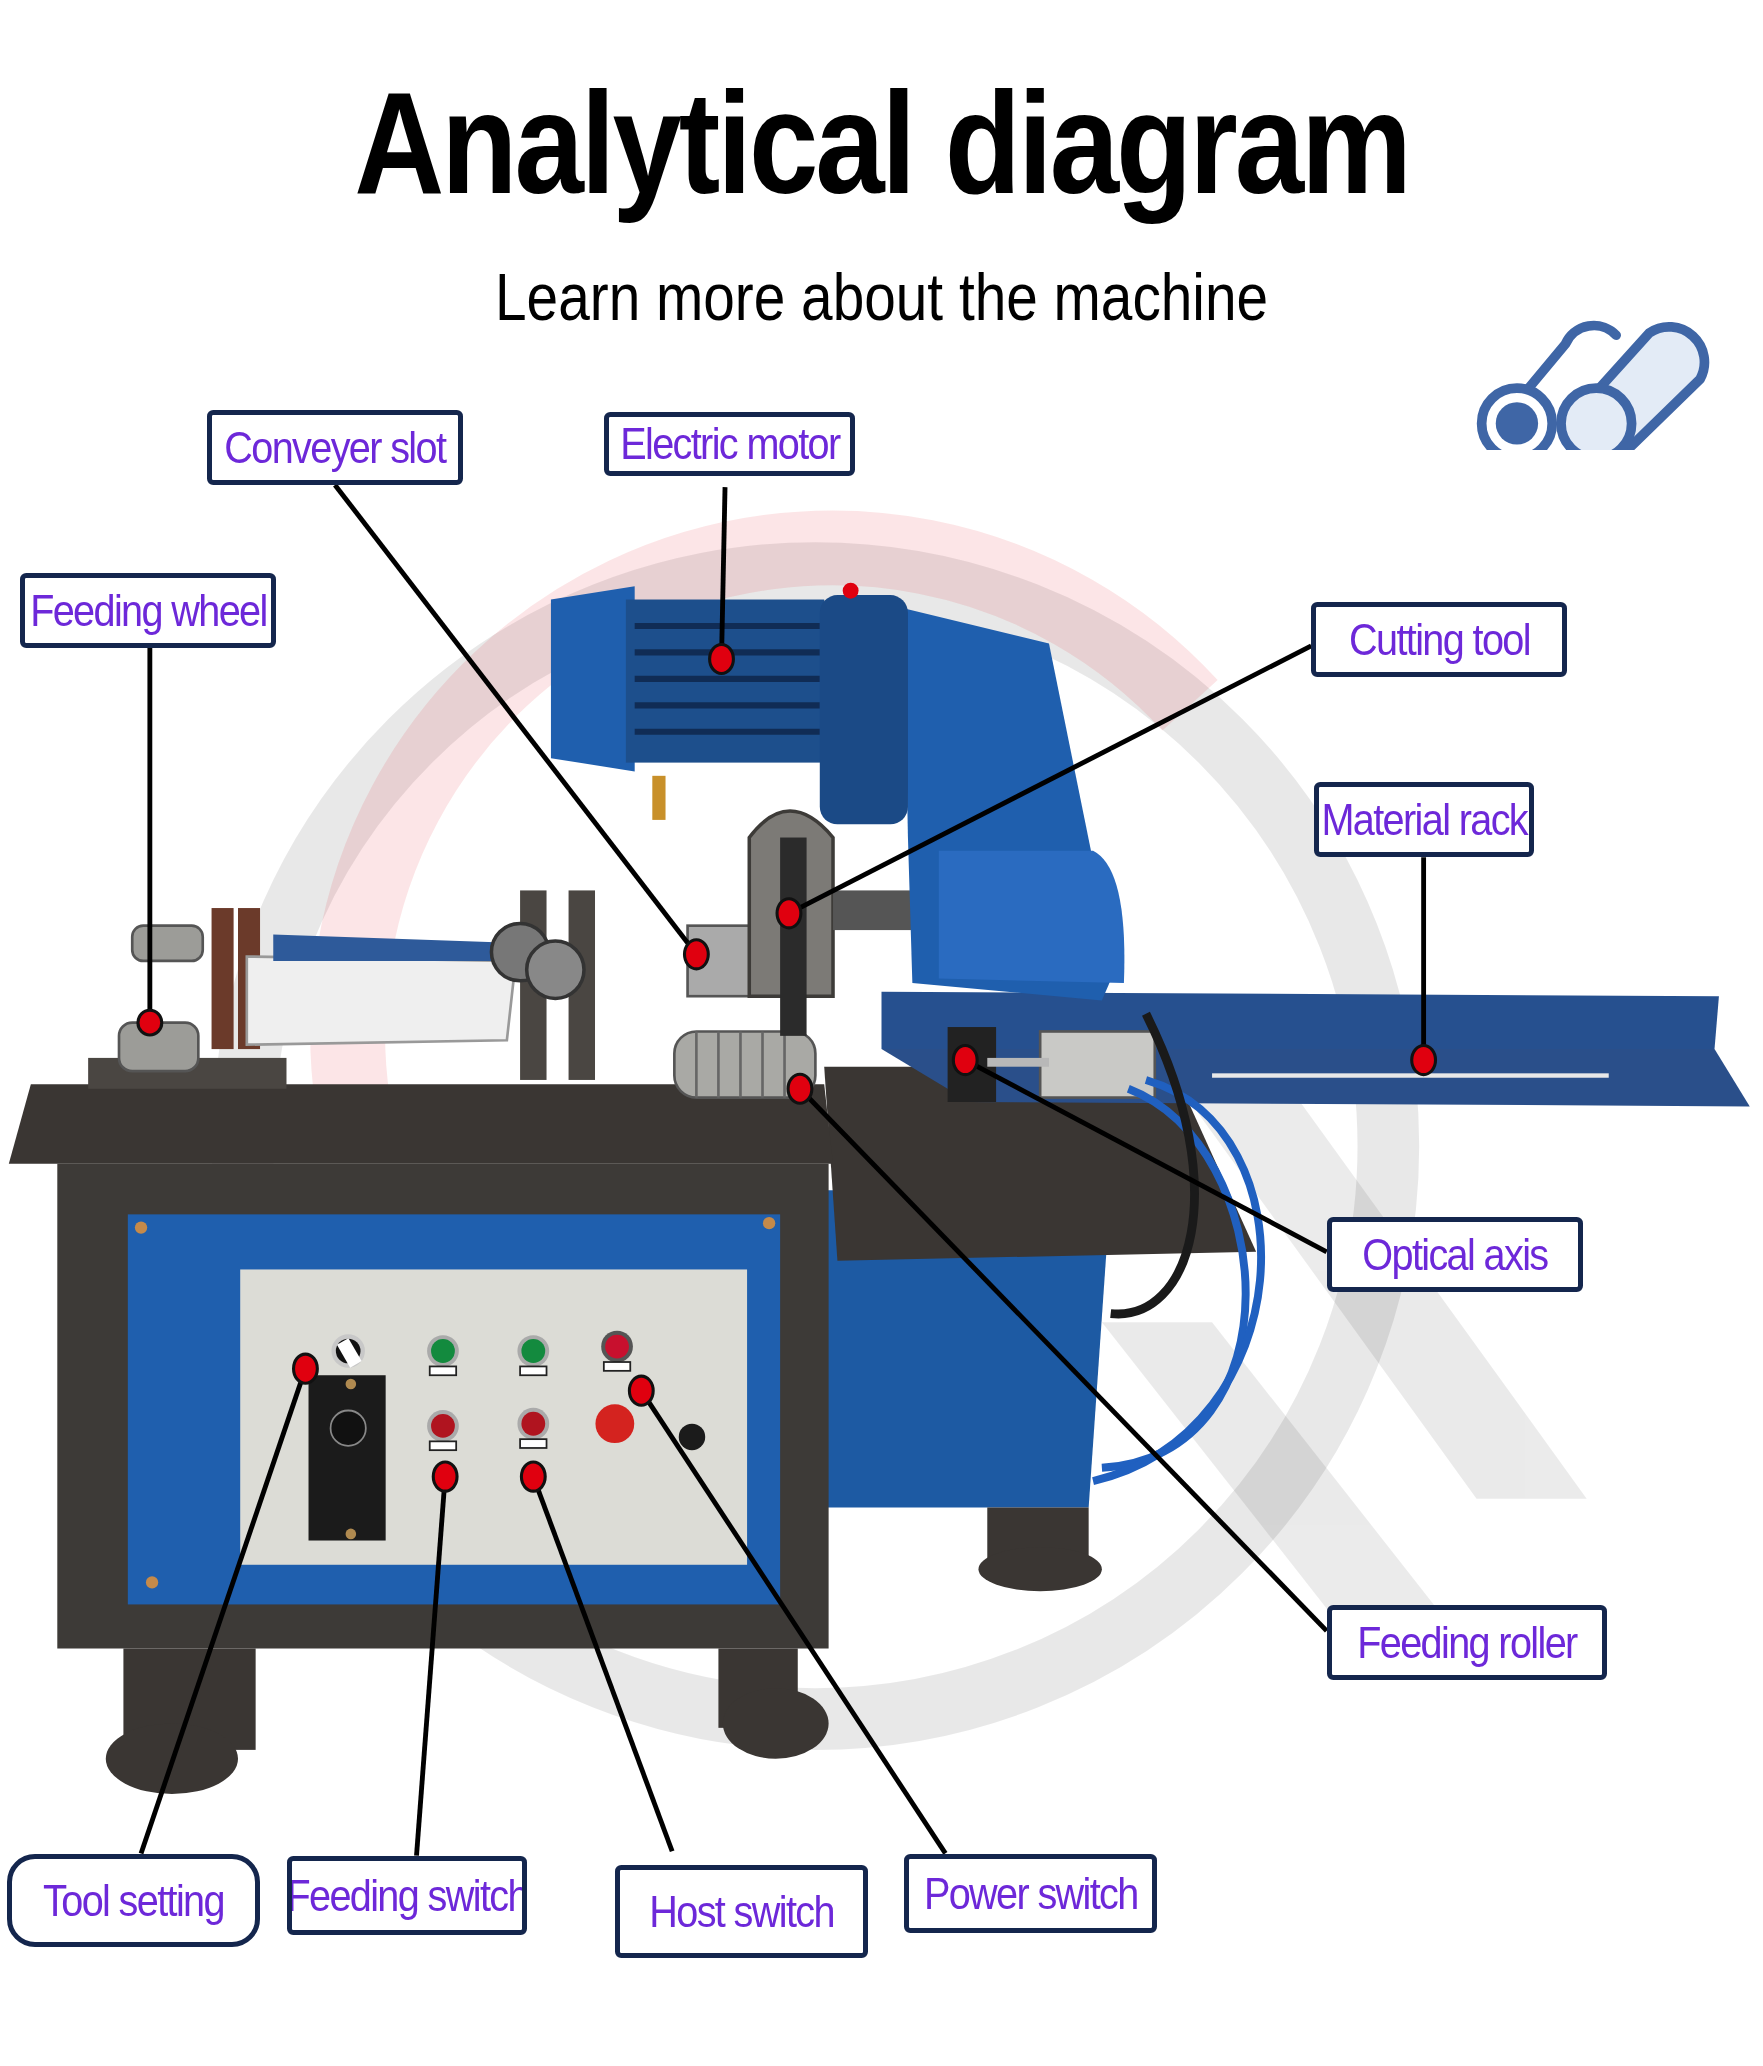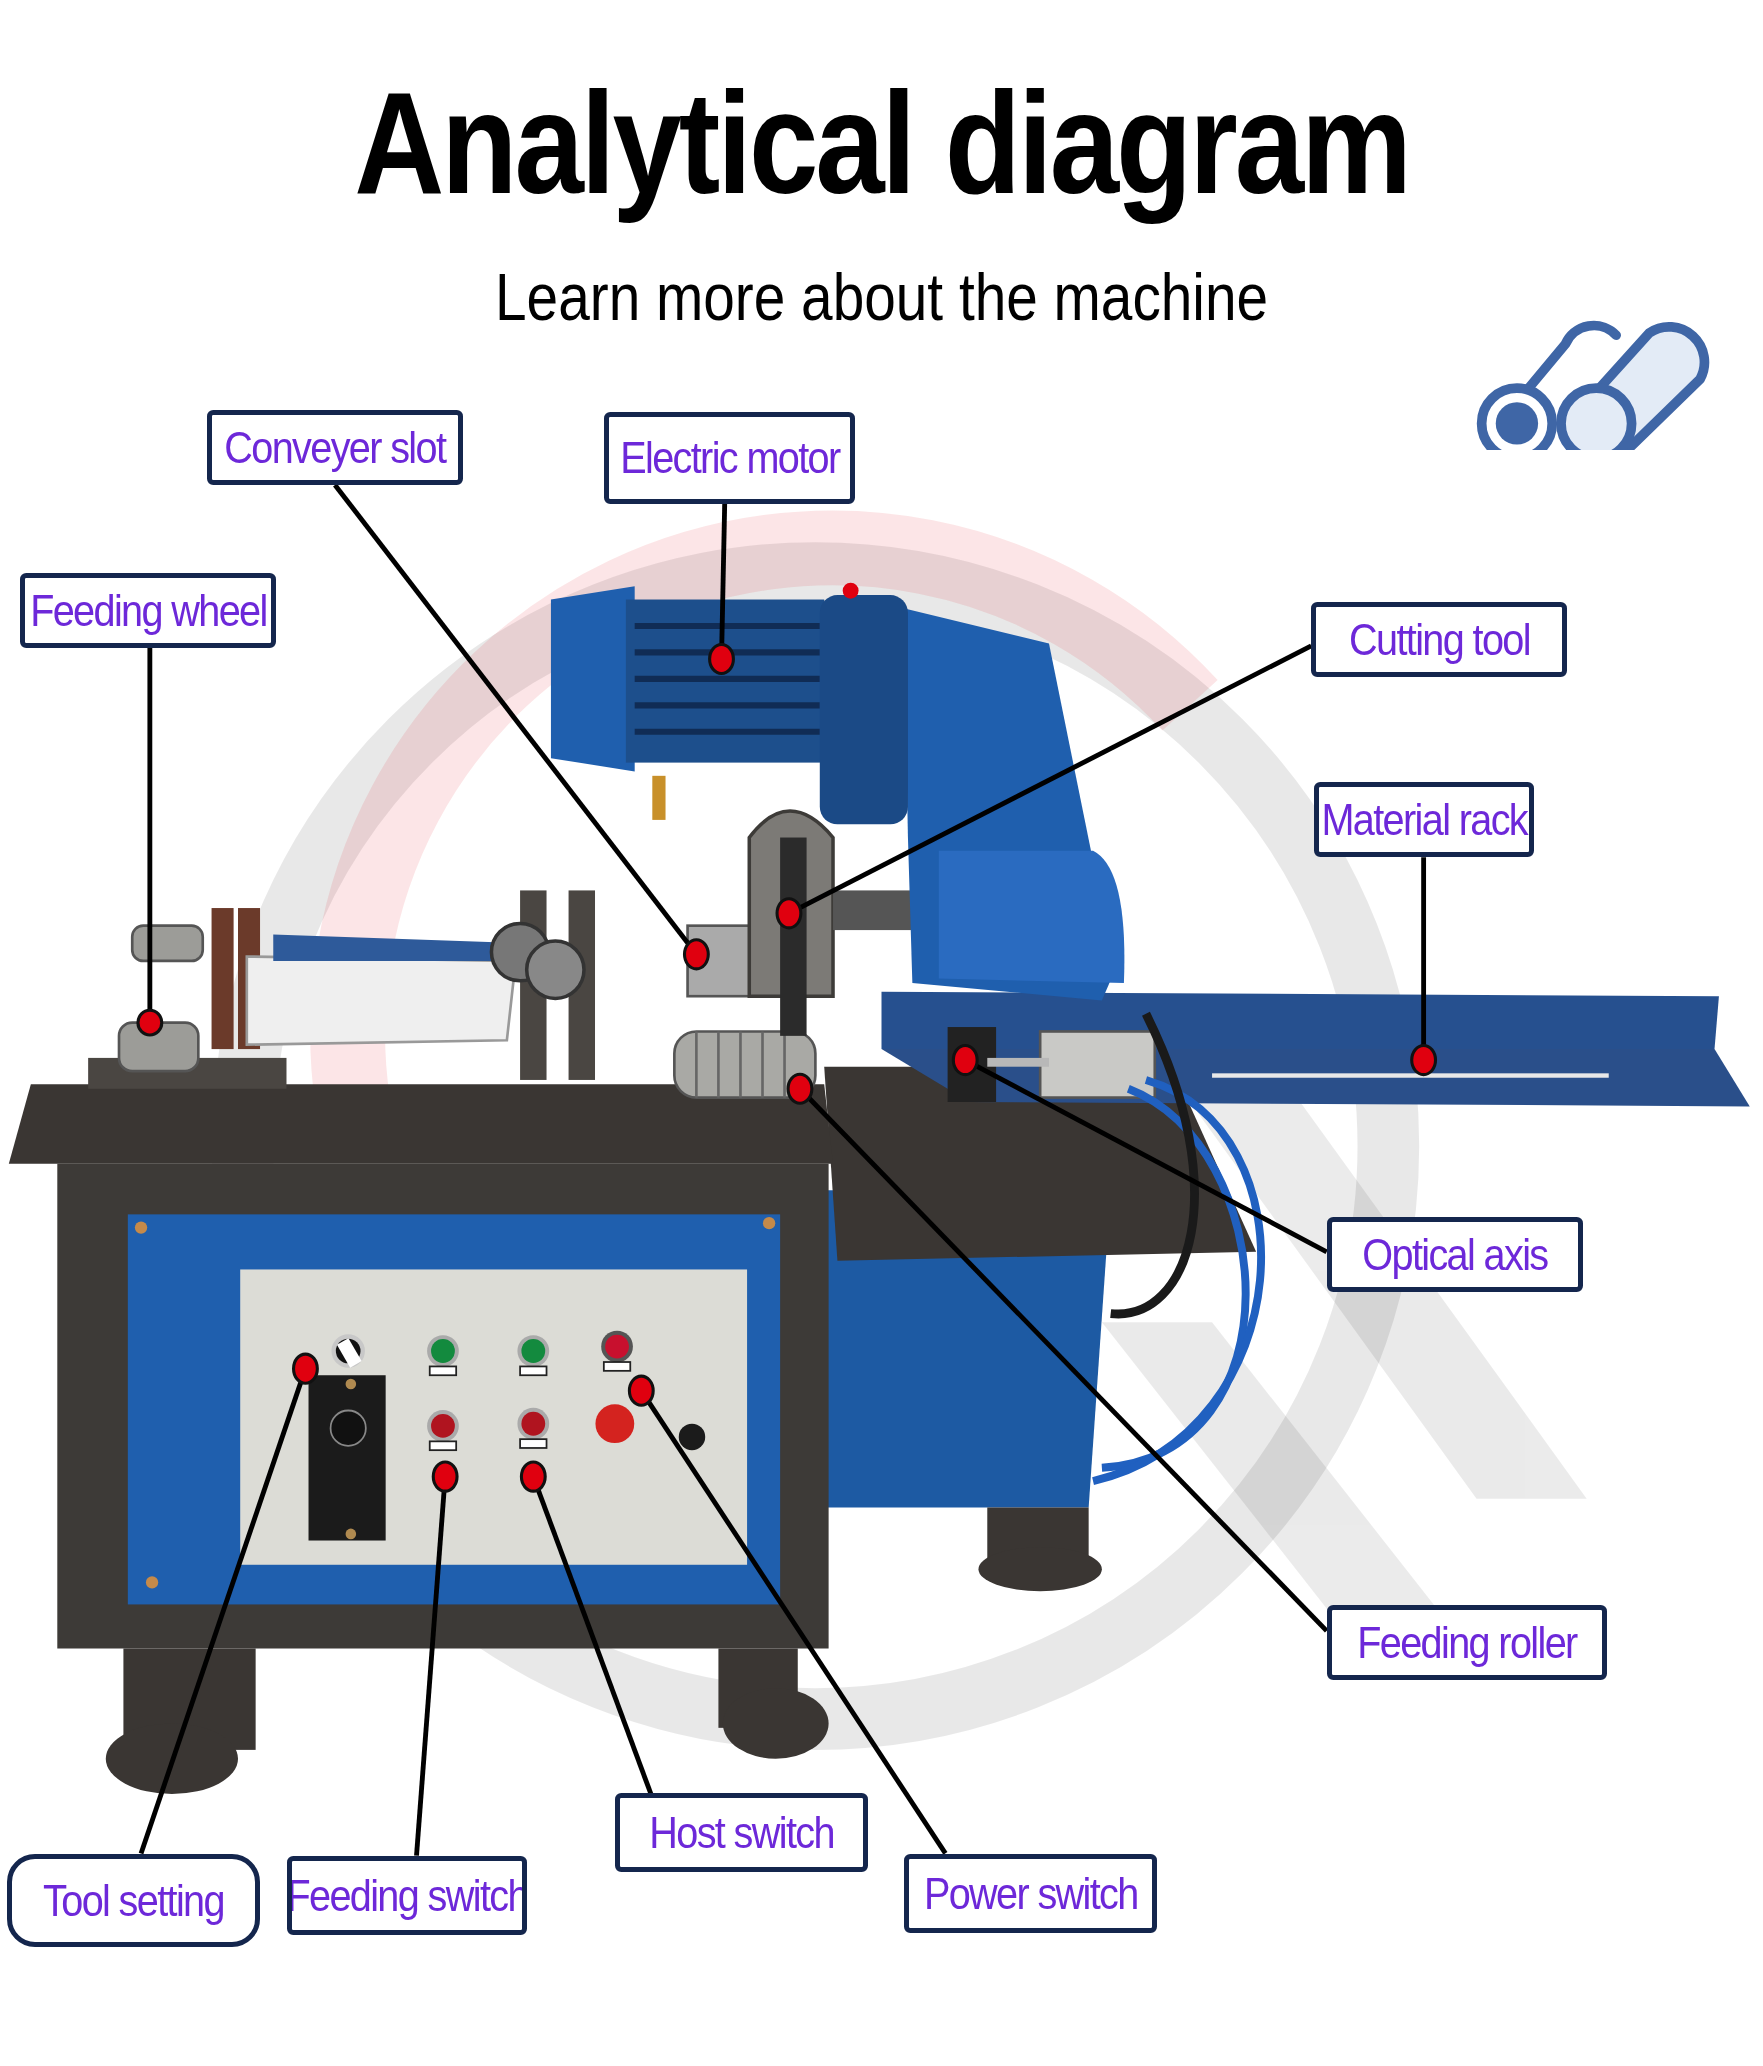--- a/index.html
+++ b/index.html
@@ -188,21 +188,21 @@
     <ellipse cx="693" cy="3105" rx="27" ry="33"></ellipse>
     <ellipse cx="1010" cy="3350" rx="27" ry="33"></ellipse>
     <ellipse cx="1210" cy="3350" rx="27" ry="33"></ellipse>
     <ellipse cx="1455" cy="3155" rx="27" ry="33"></ellipse>
   </g>
 </svg>
 
 <div class="callout" style="left:207px;top:410px;width:256px;height:75px;">
     <span>Conveyer slot</span>
   </div>
-<div class="callout" style="left:604px;top:412px;width:251px;height:92px;">
+<div class="callout" style="left:604px;top:412px;width:251px;height:64px;">
     <span>Electric motor</span>
   </div>
 <div class="callout" style="left:20px;top:573px;width:256px;height:75px;">
     <span>Feeding wheel</span>
   </div>
 <div class="callout" style="left:1311px;top:602px;width:256px;height:75px;">
     <span>Cutting tool</span>
   </div>
 <div class="callout" style="left:1314px;top:782px;width:220px;height:75px;">
     <span>Material rack</span>
@@ -212,19 +212,19 @@
   </div>
 <div class="callout" style="left:1327px;top:1605px;width:280px;height:75px;">
     <span>Feeding roller</span>
   </div>
 <div class="callout" style="left:6.6px;top:1854px;width:253px;height:93px;border-radius:28px;">
     <span>Tool setting</span>
   </div>
 <div class="callout" style="left:287px;top:1856px;width:240px;height:79px;">
     <span>Feeding switch</span>
   </div>
-<div class="callout" style="left:615px;top:1793px;width:253px;height:79px;">
+<div class="callout" style="left:615px;top:1865px;width:253px;height:93px;">
     <span>Host switch</span>
   </div>
 <div class="callout" style="left:904px;top:1854px;width:253px;height:79px;">
     <span>Power switch</span>
   </div>
 
 
 </body></html>

